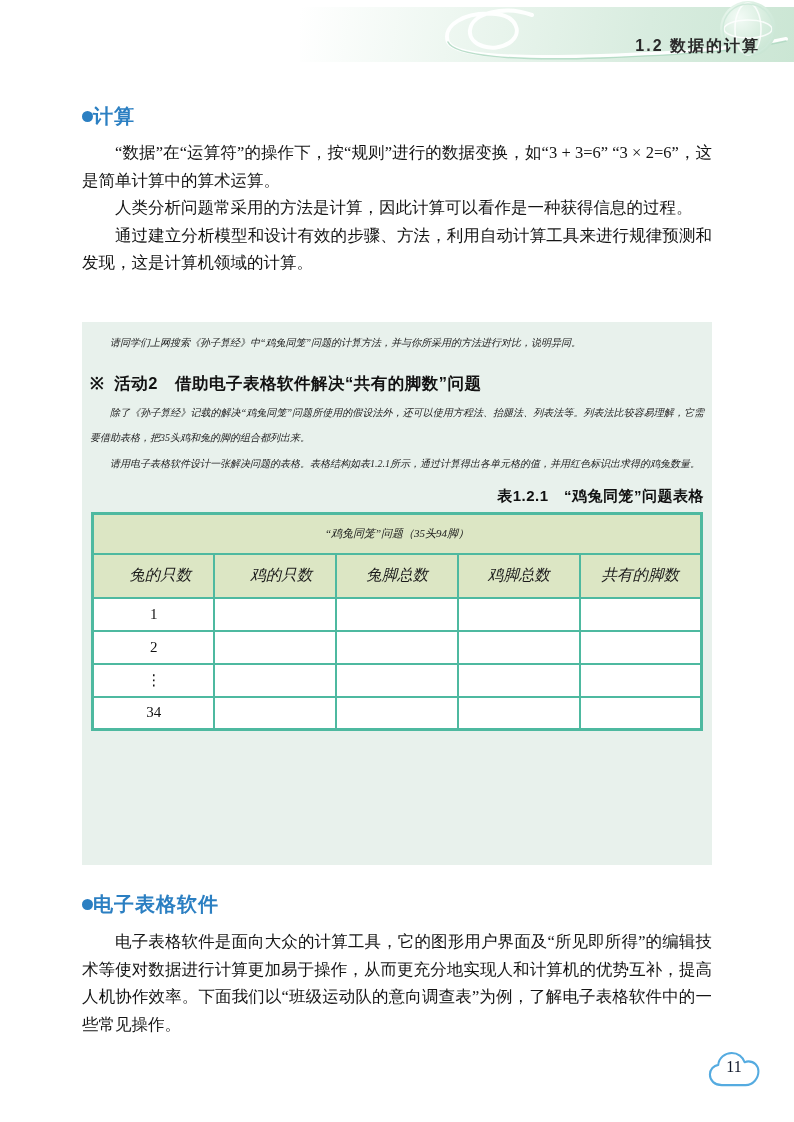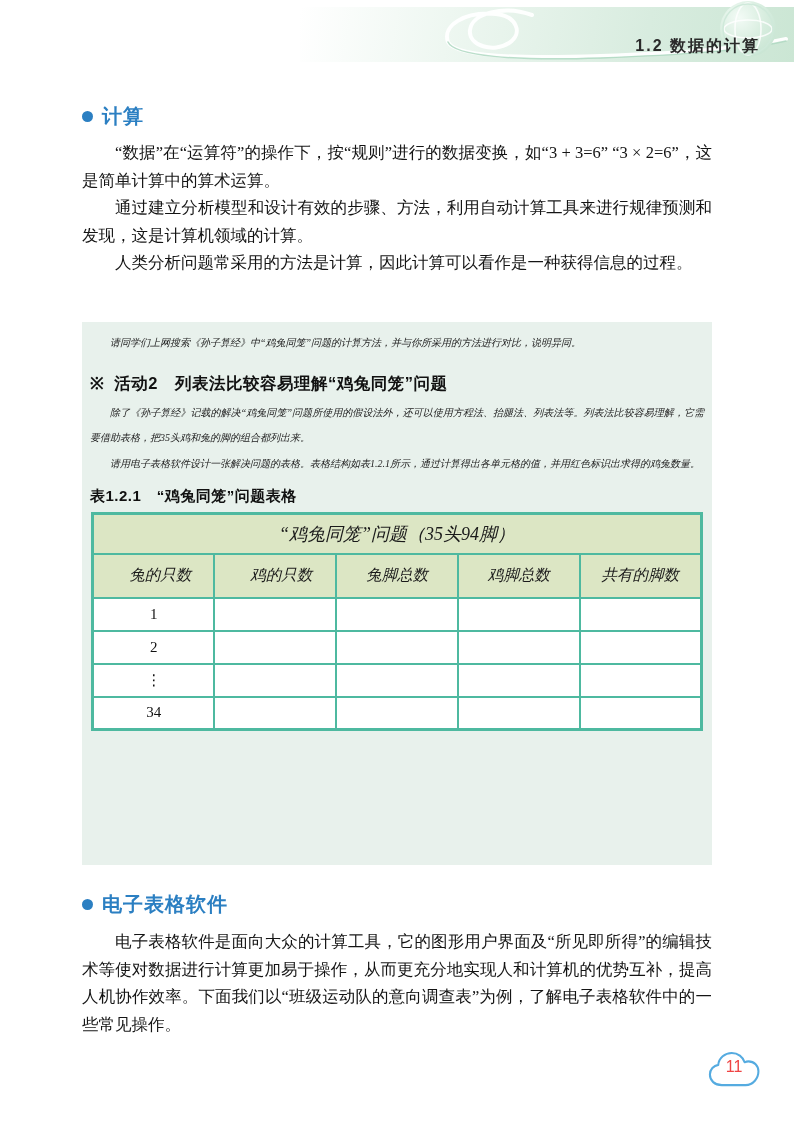--- a/index.html
+++ b/index.html
@@ -21,21 +21,21 @@
   }
   .globe svg { width:56px; height:56px; }
   .band-title {
     position:absolute; right:34px; top:29px;
     font-family:"Liberation Sans", sans-serif; font-weight:bold;
     font-size:16px; color:#2a2a2a; letter-spacing:2px; white-space:nowrap;
   }
 
   
   .sec-head {
-    position:absolute; left:82px; display:flex; align-items:center; gap:9px;
+    position:absolute; left:82px; display:flex; align-items:center; 
     font-family:"Liberation Sans", sans-serif; font-weight:bold;
     font-size:20px; color:#2b7fc2; letter-spacing:1px;
   }
   .bullet { width:11px; height:11px; border-radius:50%; background:#2b7fc2; flex:0 0 auto; }
 
   
   .paras { position:absolute; left:82px; width:630px; }
   .paras p {
     font-size:16.5px; line-height:27.5px; text-align:justify;
     text-indent:2em; color:#141414;
@@ -51,46 +51,46 @@
     text-align:justify; text-indent:2em; color:#222;
   }
   .activity-title {
     margin-top:15px; margin-bottom:5px; display:flex; gap:10px; align-items:baseline;
     font-family:"Liberation Sans", sans-serif; font-weight:bold;
     font-size:16.5px; color:#111; letter-spacing:0.5px;
   }
   .activity-box p.kai2 { line-height:25.5px; }
 
   .tbl-caption {
-    margin-top:11px; text-align:left;
+    margin-top:11px; text-align:right;
     font-family:"Liberation Sans", sans-serif; font-weight:bold;
     font-size:15px; color:#111; letter-spacing:0.5px;
   }
   table.rc {
     margin-top:6px; width:612px; margin-left:1px;
     border-collapse:collapse; table-layout:fixed;
     border:3px solid #4eb9a0; background:#ffffff;
   }
   table.rc th, table.rc td { border:2px solid #4eb9a0; text-align:center; }
   table.rc .merged {
     background:#dce6c4; height:40px; font-style:italic; font-weight:normal;
-    font-size:18px; color:#1a1a1a;
+    font-size:11px; color:#1a1a1a;
   }
   table.rc th.colhead {
     background:#dce6c4; height:44px; font-style:italic; font-weight:normal;
     font-size:15.5px; color:#1a1a1a;
   }
   table.rc td.cell { height:33px; background:#ffffff; font-size:15px; color:#111; }
 
   
   .cloud { position:absolute; left:707px; top:1049px; width:54px; height:44px; }
   .cloud svg { width:54px; height:44px; }
   .cloud .num {
     position:absolute; left:0; top:9px; width:54px; text-align:center;
-    font-family:Liberation Sans, sans-serif; font-size:16px; color:#ef4444;
+    font-family:Liberation Serif, serif; font-size:16px; color:#0f172a;
   }
 </style>
 </head>
 <body>
 
 <div class="page">
 
   <div class="band">
     <svg class="swoosh" viewBox="0 0 494 55">
       <path d="M 232 8 C 204 -2 172 6 170 23 C 168 39 194 46 209 36 C 224 26 216 9 196 7 C 164 4 142 19 148 35 C 154 49 214 52 300 49 C 378 46 440 42 486 32" fill="none" stroke="#ffffff" stroke-width="4" stroke-linecap="round" opacity="0.95"></path>
@@ -106,30 +106,30 @@
     <div class="band-title">1.2  数据的计算</div>
   </div>
 
   <div class="sec-head" style="top:103px;">
     <span class="bullet"></span>
     <span>计算</span>
   </div>
 
   <div class="paras" style="top:139px;">
     <p>“数据”在“运算符”的操作下，按“规则”进行的数据变换，如“3 + 3=6” “3 × 2=6”，这是简单计算中的算术运算。</p>
+    <p>人类分析问题常采用的方法是计算，因此计算可以看作是一种获得信息的过程。</p>
     <p>通过建立分析模型和设计有效的步骤、方法，利用自动计算工具来进行规律预测和发现，这是计算机领域的计算。</p>
-    <p>人类分析问题常采用的方法是计算，因此计算可以看作是一种获得信息的过程。</p>
   </div>
 
   <div class="activity-box">
     <p class="kai">请同学们上网搜索《孙子算经》中“鸡兔同笼”问题的计算方法，并与你所采用的方法进行对比，说明异同。</p>
 
     <div class="activity-title">
       <span>※</span>
-      <span>活动2　列表法比较容易理解“鸡兔同笼”问题</span>
+      <span>活动2　借助电子表格软件解决“共有的脚数”问题</span>
     </div>
 
     <p class="kai kai2">除了《孙子算经》记载的解决“鸡兔同笼”问题所使用的假设法外，还可以使用方程法、抬腿法、列表法等。列表法比较容易理解，它需要借助表格，把35头鸡和兔的脚的组合都列出来。</p>
     <p class="kai kai2">请用电子表格软件设计一张解决问题的表格。表格结构如表1.2.1所示，通过计算得出各单元格的值，并用红色标识出求得的鸡兔数量。</p>
 
     <div class="tbl-caption">表1.2.1　“鸡兔同笼”问题表格</div>
 
     <table class="rc">
       <thead>
         <tr>

